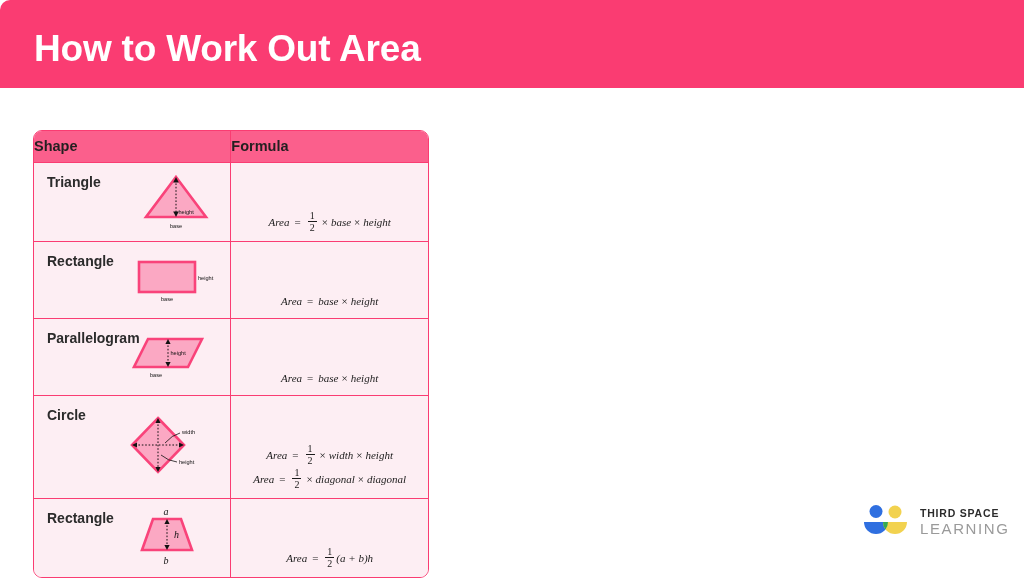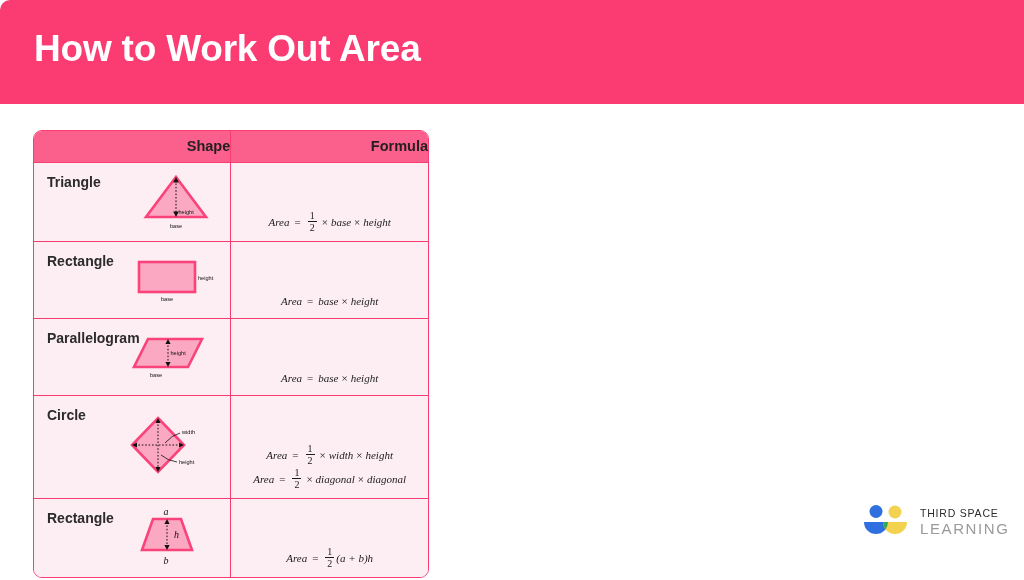--- a/index.html
+++ b/index.html
@@ -14,21 +14,21 @@
     overflow: hidden;
     position: relative;
   }
 
   
   .header-bar {
     position: absolute;
     left: 0;
     top: 0;
     width: 1024px;
-    height: 104px;
+    height: 88px;
     background: #fa3c72;
     border-top-left-radius: 10px;
     border-top-right-radius: 0px;
     box-sizing: border-box;
   }
   .header-title {
     position: absolute;
     left: 34px;
     top: 28px;
     color: #ffffff;
@@ -52,21 +52,21 @@
     border: 1.5px solid #fa3c72;
     background: #fdeef3;
     box-sizing: border-box;
   }
   .shape-table th {
     background: #fb5f8c;
     color: #231f20;
     font-size: 14.5px;
     font-weight: bold;
     padding: 7px 0 8px 0;
-    text-align: right;
+    text-align: left;
     border-right: 1.5px solid #fa3c72;
     border-bottom: 1.5px solid #fa3c72;
     font-family: "Liberation Sans", sans-serif;
   }
   .shape-table th:last-child { border-right: none; }
   .shape-table td {
     background: #fdeef3;
     border-right: 1.5px solid #fa3c72;
     border-bottom: 1.5px solid #fa3c72;
     padding: 0;
@@ -167,21 +167,21 @@
     width: 52px;
     height: 34px;
   }
   .logo-text {
     position: absolute;
     left: 58px;
     top: 4px;
   }
   .logo-line1 {
     font-size: 10.5px;
-    font-weight: normal;
+    font-weight: bold;
     letter-spacing: 0.8px;
     color: #2c2c2c;
     line-height: 1.25;
     font-family: "Liberation Sans", sans-serif;
   }
   .logo-line2 {
     font-size: 15px;
     letter-spacing: 1.6px;
     color: #9a9a9a;
     line-height: 1.25;

